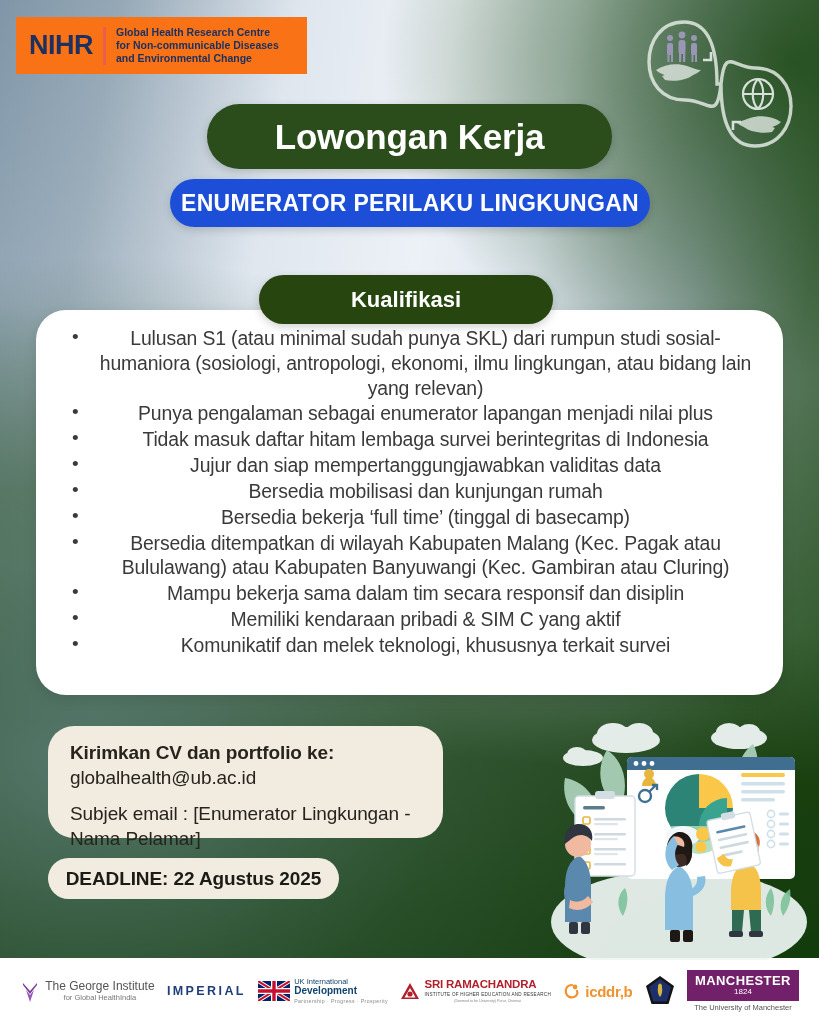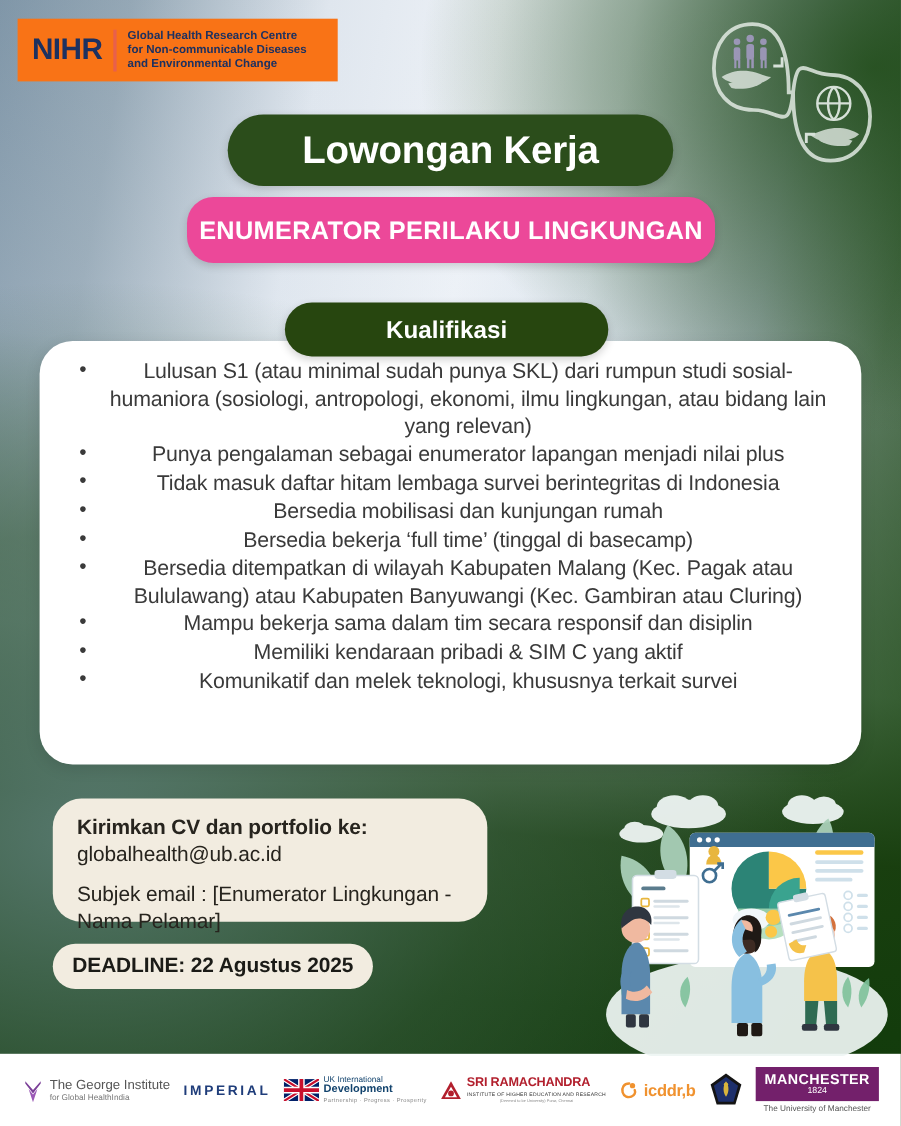--- a/index.html
+++ b/index.html
@@ -31,21 +31,21 @@
 
   
   .motif{position:absolute;right:10px;top:4px;width:180px;height:160px;opacity:.92;}
 
   
   .pill{position:absolute;display:flex;align-items:center;justify-content:center;
     color:#ffffff;text-align:center;box-sizing:border-box;}
   .pill-title{left:207px;top:104px;width:405px;height:65px;background:#2b4d1b;
     border-radius:34px;font-size:35px;font-weight:bold;letter-spacing:-0.2px;
     box-shadow:0 3px 9px rgba(0,0,0,.18);}
-  .pill-sub{left:170px;top:179px;width:480px;height:60px;background:#ec4899;
+  .pill-sub{left:170px;top:179px;width:480px;height:48px;background:#1d4ed8;
     border-radius:24px;font-size:23px;font-weight:bold;letter-spacing:.3px;
     box-shadow:0 3px 8px rgba(0,0,0,.16);}
   .pill-qual{left:259px;top:275px;width:294px;height:49px;background:#27460f;
     border-radius:25px;font-size:22px;font-weight:bold;z-index:4;
     box-shadow:0 3px 8px rgba(0,0,0,.18);}
 
   
   .card-qual{position:absolute;left:36px;top:310px;width:747px;height:385px;
     background:#ffffff;border-radius:30px;z-index:3;
     box-shadow:0 4px 14px rgba(0,0,0,.10);}
@@ -68,21 +68,21 @@
 
   
   .illus{position:absolute;right:-2px;bottom:64px;width:290px;height:250px;z-index:2;}
 
   
   .footer{position:absolute;left:0;bottom:0;width:819px;height:66px;background:#fff;
     display:flex;align-items:center;justify-content:space-around;padding:0 14px;box-sizing:border-box;}
   .logo{display:flex;align-items:center;}
   .tgi-txt{margin-left:5px;}
   .tgi-1{font-size:12px;color:#555;line-height:1.1;}
-  .tgi-2{font-size:7.5px;color:#777;display:flex;justify-content:flex-start;width:100%;}
+  .tgi-2{font-size:7.5px;color:#777;display:flex;justify-content:center;width:100%;}
   .imperial{font-size:12.5px;font-weight:bold;letter-spacing:2.4px;color:#1f3d7a;}
   .ukid-txt{margin-left:4px;}
   .ukid-1{font-size:7.5px;color:#12436d;line-height:1.05;}
   .ukid-2{font-size:10px;font-weight:bold;color:#12436d;line-height:1.05;}
   .ukid-3{font-size:5.2px;color:#888;letter-spacing:.4px;margin-top:2px;}
   .sri-txt{margin-left:4px;}
   .sri-1{font-size:11.5px;font-weight:bold;color:#b21f2d;letter-spacing:-0.2px;line-height:1;}
   .sri-2{font-size:4.6px;color:#333;letter-spacing:.25px;margin-top:1.5px;}
   .sri-3{font-size:3.6px;color:#888;margin-top:1.5px;text-align:center;}
   .icddr{font-size:15px;font-weight:bold;color:#f0922f;margin-left:4px;letter-spacing:-0.3px;}
@@ -151,20 +151,21 @@
 
   <div class="pill pill-title">Lowongan Kerja</div>
   <div class="pill pill-sub">ENUMERATOR PERILAKU LINGKUNGAN</div>
 
   <div class="pill pill-qual">Kualifikasi</div>
   <div class="card-qual">
     <ul class="qual-list">
       <li>Lulusan S1 (atau minimal sudah punya SKL) dari rumpun studi sosial-humaniora (sosiologi, antropologi, ekonomi, ilmu lingkungan, atau bidang lain yang relevan)</li>
       <li>Punya pengalaman sebagai enumerator lapangan menjadi nilai plus</li>
       <li>Tidak masuk daftar hitam lembaga survei berintegritas di Indonesia</li>
+      <li>Jujur dan siap mempertanggungjawabkan validitas data</li>
       <li>Bersedia mobilisasi dan kunjungan rumah</li>
       <li>Bersedia bekerja ‘full time’ (tinggal di basecamp)</li>
       <li>Bersedia ditempatkan di wilayah Kabupaten Malang (Kec. Pagak atau Bululawang) atau Kabupaten Banyuwangi (Kec. Gambiran atau Cluring)</li>
       <li>Mampu bekerja sama dalam tim secara responsif dan disiplin</li>
       <li>Memiliki kendaraan pribadi &amp; SIM C yang aktif</li>
       <li>Komunikatif dan melek teknologi, khususnya terkait survei</li>
     </ul>
   </div>
 
   <div class="card-contact">

